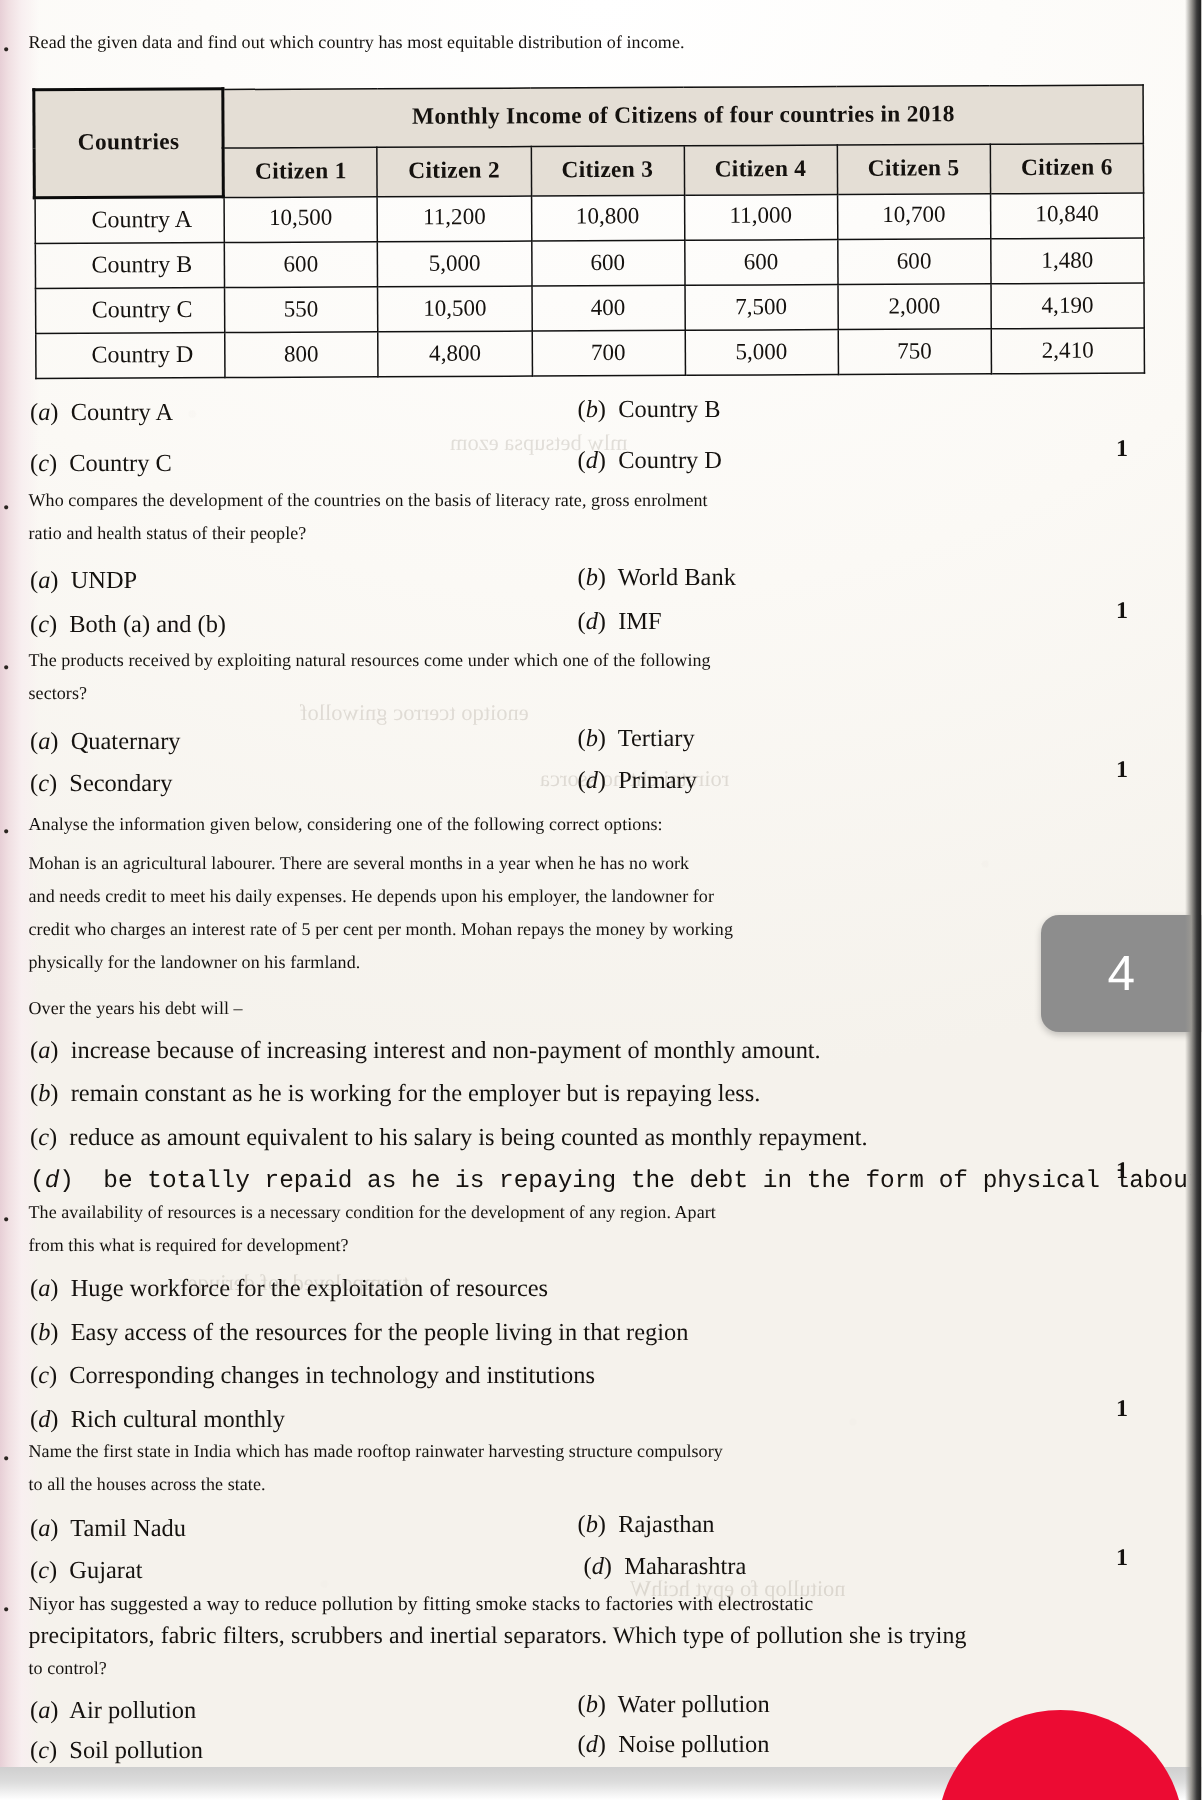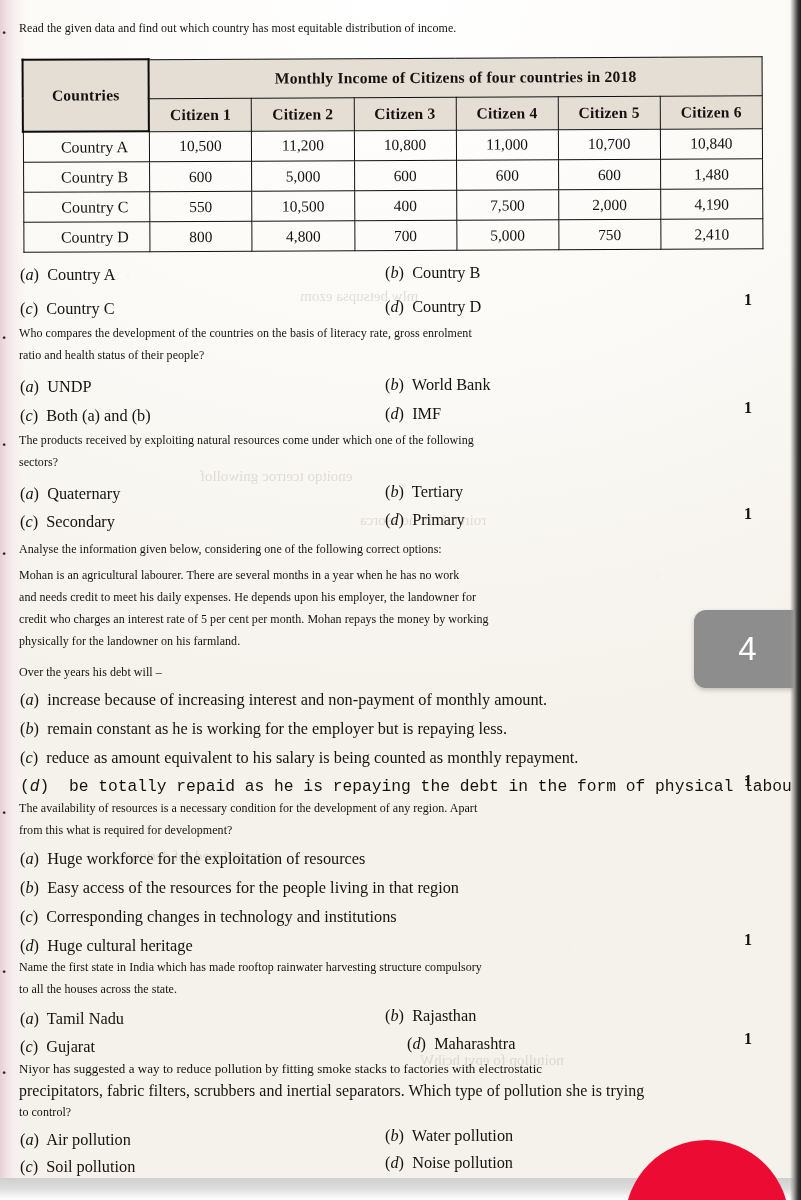--- a/index.html
+++ b/index.html
@@ -249,31 +249,31 @@
     <div class="opt" style="left:20px;top:777px;font-family:Liberation Mono, monospace;">(<i>d</i>)&nbsp; <span>be totally repaid as he is repaying the debt in the form of physical labour.</span></div>
     <div class="mark" style="left:744px;top:772px;">1</div>
 
     <div class="dot" style="top:799px;">.</div>
     <div class="qline" style="left:19px;top:798px;width:752px;">The availability of resources is a necessary condition for the development of any region. Apart</div>
     <div class="qline" style="left:19px;top:820px;width:752px;">from this what is required for development?</div>
 
     <div class="opt" style="left:20px;top:849px;">(<i>a</i>)&nbsp; <span>Huge workforce for the exploitation of resources</span></div>
     <div class="opt" style="left:20px;top:878px;">(<i>b</i>)&nbsp; <span>Easy access of the resources for the people living in that region</span></div>
     <div class="opt" style="left:20px;top:907px;">(<i>c</i>)&nbsp; <span>Corresponding changes in technology and institutions</span></div>
-    <div class="opt" style="left:20px;top:936px;">(<i>d</i>)&nbsp; <span>Huge cultural heritage</span></div>
+    <div class="opt" style="left:20px;top:936px;">(<i>d</i>)&nbsp; <span>Rich cultural monthly</span></div>
     <div class="mark" style="left:744px;top:931px;">1</div>
 
     <div class="dot" style="top:958px;">.</div>
     <div class="qline" style="left:19px;top:957px;width:752px;">Name the first state in India which has made rooftop rainwater harvesting structure compulsory</div>
     <div class="qline" style="left:19px;top:979px;width:752px;">to all the houses across the state.</div>
 
     <div class="opt" style="left:20px;top:1009px;">(<i>a</i>)&nbsp; <span>Tamil Nadu</span></div>
     <div class="opt" style="left:385px;top:1006px;">(<i>b</i>)&nbsp; <span>Rajasthan</span></div>
     <div class="opt" style="left:20px;top:1037px;">(<i>c</i>)&nbsp; <span>Gujarat</span></div>
-    <div class="opt" style="left:407px;top:1034px;">(<i>d</i>)&nbsp; <span>Maharashtra</span></div>
+    <div class="opt" style="left:389px;top:1034px;">(<i>d</i>)&nbsp; <span>Maharashtra</span></div>
     <div class="mark" style="left:744px;top:1030px;">1</div>
 
     <div class="dot" style="top:1059px;">.</div>
     <div class="qline" style="left:19px;top:1058px;width:756px;font-size:13px;">Niyor has suggested a way to reduce pollution by fitting smoke stacks to factories with electrostatic</div>
     <div class="qline" style="left:19px;top:1080px;width:756px;font-size:15.9px;">precipitators, fabric filters, scrubbers and inertial separators. Which type of pollution she is trying</div>
     <div class="qline" style="left:19px;top:1102px;">to control?</div>
 
     <div class="opt" style="left:20px;top:1130px;">(<i>a</i>)&nbsp; <span>Air pollution</span></div>
     <div class="opt" style="left:385px;top:1126px;">(<i>b</i>)&nbsp; <span>Water pollution</span></div>
     <div class="opt" style="left:20px;top:1157px;">(<i>c</i>)&nbsp; <span>Soil pollution</span></div>

